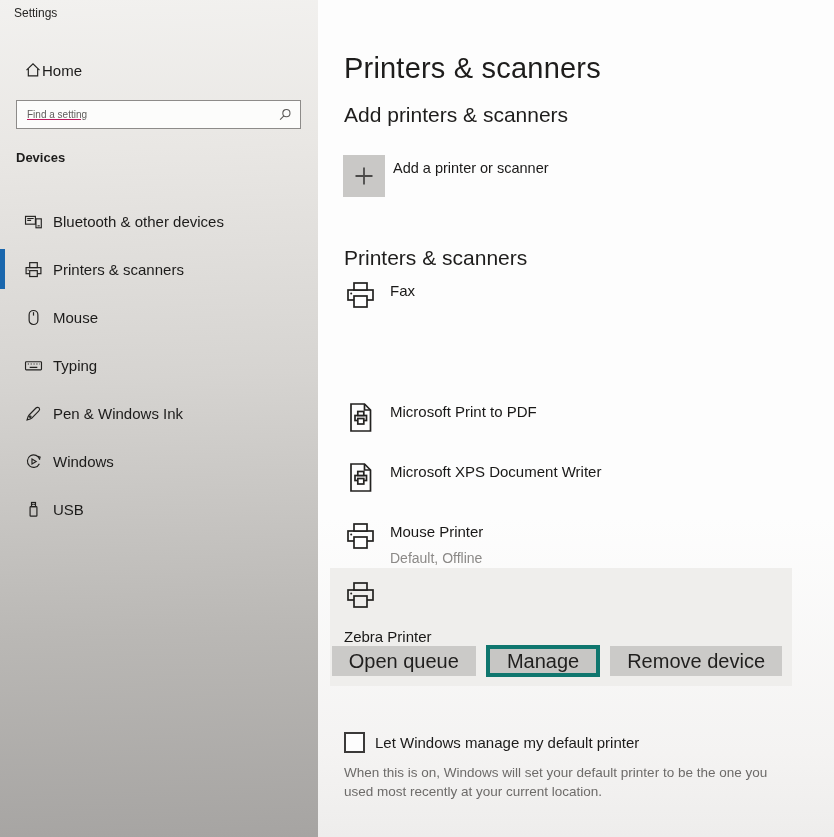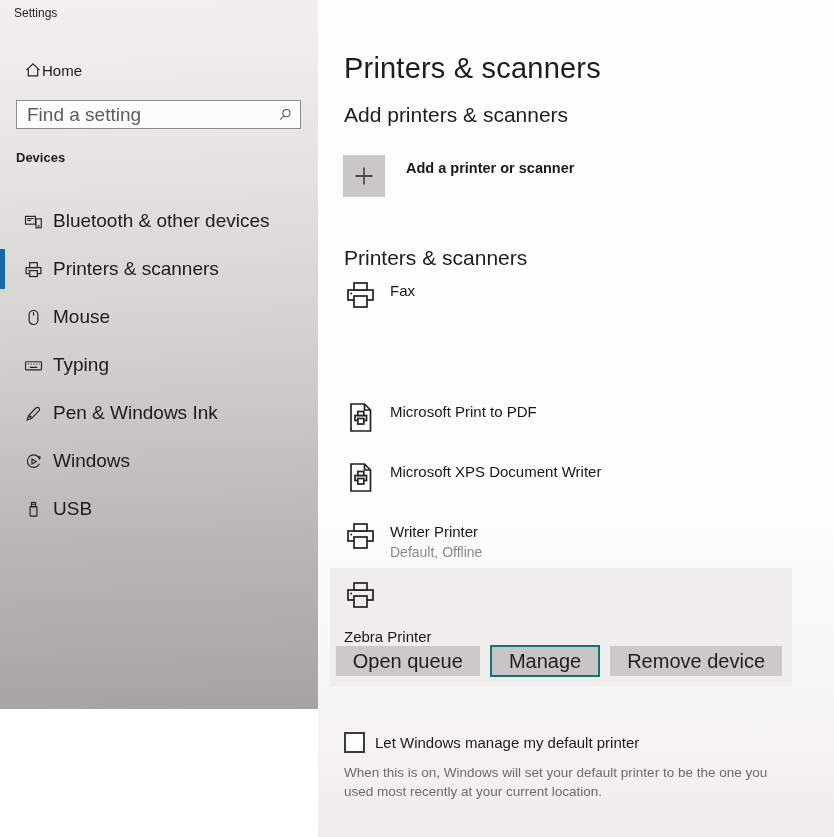--- a/index.html
+++ b/index.html
@@ -3,55 +3,55 @@
 <meta charset="utf-8">
 <style>
   html,body{margin:0;padding:0;background:#ffffff;}
   #app{
     position:relative;width:834px;height:837px;overflow:hidden;
     font-family:"Liberation Sans", sans-serif;color:#1f1e1d;
     -webkit-font-smoothing:antialiased;
   }
   
   .sidebar{
-    position:absolute;left:0;top:0;width:318px;height:709px;
+    position:absolute;left:0;top:0;width:318px;height:837px;
     background:linear-gradient(178deg,#f2f1ef 0%,#e9e7e4 18%,#d6d4d1 45%,#bab8b5 75%,#a6a4a2 100%);
   }
   .win-title{position:absolute;left:14px;top:6px;font-size:12px;color:#262523;}
   .home-row{position:absolute;left:24px;top:58px;height:24px;display:flex;align-items:center;font-size:15px;color:#1c1b1a;cursor:default;}
   .searchbox{position:absolute;left:16px;top:100px;width:285px;height:29px;background:#fcfcfb;border:1px solid #8d8b89;box-sizing:border-box;display:flex;align-items:center;}
-  .searchbox input{flex:1;border:none;outline:none;background:transparent;font-family:inherit;font-size:19px;color:#be185d;padding:0 6px 0 10px;}
+  .searchbox input{flex:1;border:none;outline:none;background:transparent;font-family:inherit;font-size:10px;color:#be185d;padding:0 6px 0 10px;text-decoration:underline;}
   .searchbox input::placeholder{color:#5f5d5b;opacity:1;}
   .search-glyph{flex:0 0 auto;margin-right:8px;display:flex;}
   .section-label{position:absolute;left:16px;top:150px;font-size:13px;font-weight:bold;color:#1d1c1b;}
   .nav{position:absolute;left:0;top:197px;width:318px;}
-  .nav-item{position:relative;height:48px;display:flex;align-items:center;gap:10px;padding-left:24px;font-size:19px;color:#1c1b1a;cursor:default;}
+  .nav-item{position:relative;height:48px;display:flex;align-items:center;gap:10px;padding-left:24px;font-size:15px;color:#1c1b1a;cursor:default;}
   .nav-item .nicon{width:19px;height:19px;display:flex;align-items:center;justify-content:center;}
   .accent{position:absolute;left:0;top:4px;width:5px;height:40px;background:#1a67ad;}
   
   .main{
     position:absolute;left:318px;top:0;width:516px;height:837px;
     background:linear-gradient(180deg,#fdfdfd 0%,#fdfdfd 62%,#f4f3f2 90%,#eeedec 100%);
   }
   .h1{position:absolute;left:26px;top:52px;font-size:29px;font-weight:400;color:#1e1d1c;letter-spacing:.2px;}
   .h2{position:absolute;font-size:21px;font-weight:400;color:#1e1d1c;}
-  .add-row{position:absolute;left:25px;top:155px;display:flex;align-items:flex-start;gap:21px;cursor:default;font-weight:bold;}
+  .add-row{position:absolute;left:25px;top:155px;display:flex;align-items:flex-start;gap:8px;cursor:default;}
   .plus-tile{width:42px;height:42px;background:#c9c8c6;display:flex;align-items:center;justify-content:center;}
   .add-label{font-size:14.5px;color:#1b1a19;padding-top:5px;}
   .prow{position:absolute;left:26px;display:flex;align-items:flex-start;gap:13px;cursor:default;}
   .picon{width:33px;height:33px;flex:0 0 auto;display:flex;}
   .pname{font-size:15px;line-height:18px;color:#191817;padding-top:2px;}
-  .psub{font-size:14px;line-height:18px;color:#8b8987;margin-top:2px;}
+  .psub{font-size:14px;line-height:18px;color:#8b8987;margin-top:8px;}
   .selected-block{position:absolute;left:12px;top:568px;width:462px;height:118px;background:#efeeec;}
   .selected-block .prow{left:14px;top:12px;flex-direction:column;}
   .mask{fill:#ffffff;}
   .selected-block .mask{fill:#efeeec;}
   .actions{position:absolute;right:10px;top:77px;display:flex;align-items:center;gap:10px;}
   .act-btn{height:30px;padding:0 17px;background:#cbcac8;border:none;font-family:inherit;font-size:20px;color:#201f1e;cursor:default;}
-  .act-btn.focused{height:32px;background:#c7c6c4;border:2px solid #0f766e;box-sizing:border-box;}
+  .act-btn.focused{height:32px;background:#c7c6c4;border:4px solid #0f766e;box-sizing:border-box;}
   .cb-row{position:absolute;left:26px;top:732px;display:flex;align-items:center;gap:10px;justify-content:center;}
   .cb{width:17px;height:17px;border:2px solid #3b3a39;background:#fdfdfd;flex:0 0 auto;}
   .cb-label{font-size:15px;color:#1c1b1a;}
   .para{position:absolute;left:26px;top:763px;width:448px;font-size:13.5px;line-height:19px;color:#6d6b69;}
   svg{display:block;}
 </style>
 </head>
 <body>
 
 <div id="app">
@@ -229,21 +229,21 @@
     <div class="prow" style="top:521px;">
       <span class="picon">
         <svg width="33" height="33" viewBox="0 0 33 33" fill="none" stroke="#232220" stroke-width="1.7">
           <rect x="4" y="10" width="25" height="10"></rect>
           <rect class="mask" x="10" y="3" width="13" height="7"></rect>
           <rect class="mask" x="10" y="16" width="13" height="11"></rect>
           <circle cx="7.2" cy="13.4" r="1" fill="#232220" stroke="none"></circle>
         </svg>
       </span>
       <div>
-        <div class="pname">Writer Printer</div>
+        <div class="pname">Mouse Printer</div>
         <div class="psub">Default, Offline</div>
       </div>
     </div>
 
     <div class="selected-block">
       <div class="prow">
         <span class="picon">
           <svg width="33" height="33" viewBox="0 0 33 33" fill="none" stroke="#232220" stroke-width="1.7">
             <rect x="4" y="10" width="25" height="10"></rect>
             <rect class="mask" x="10" y="3" width="13" height="7"></rect>

